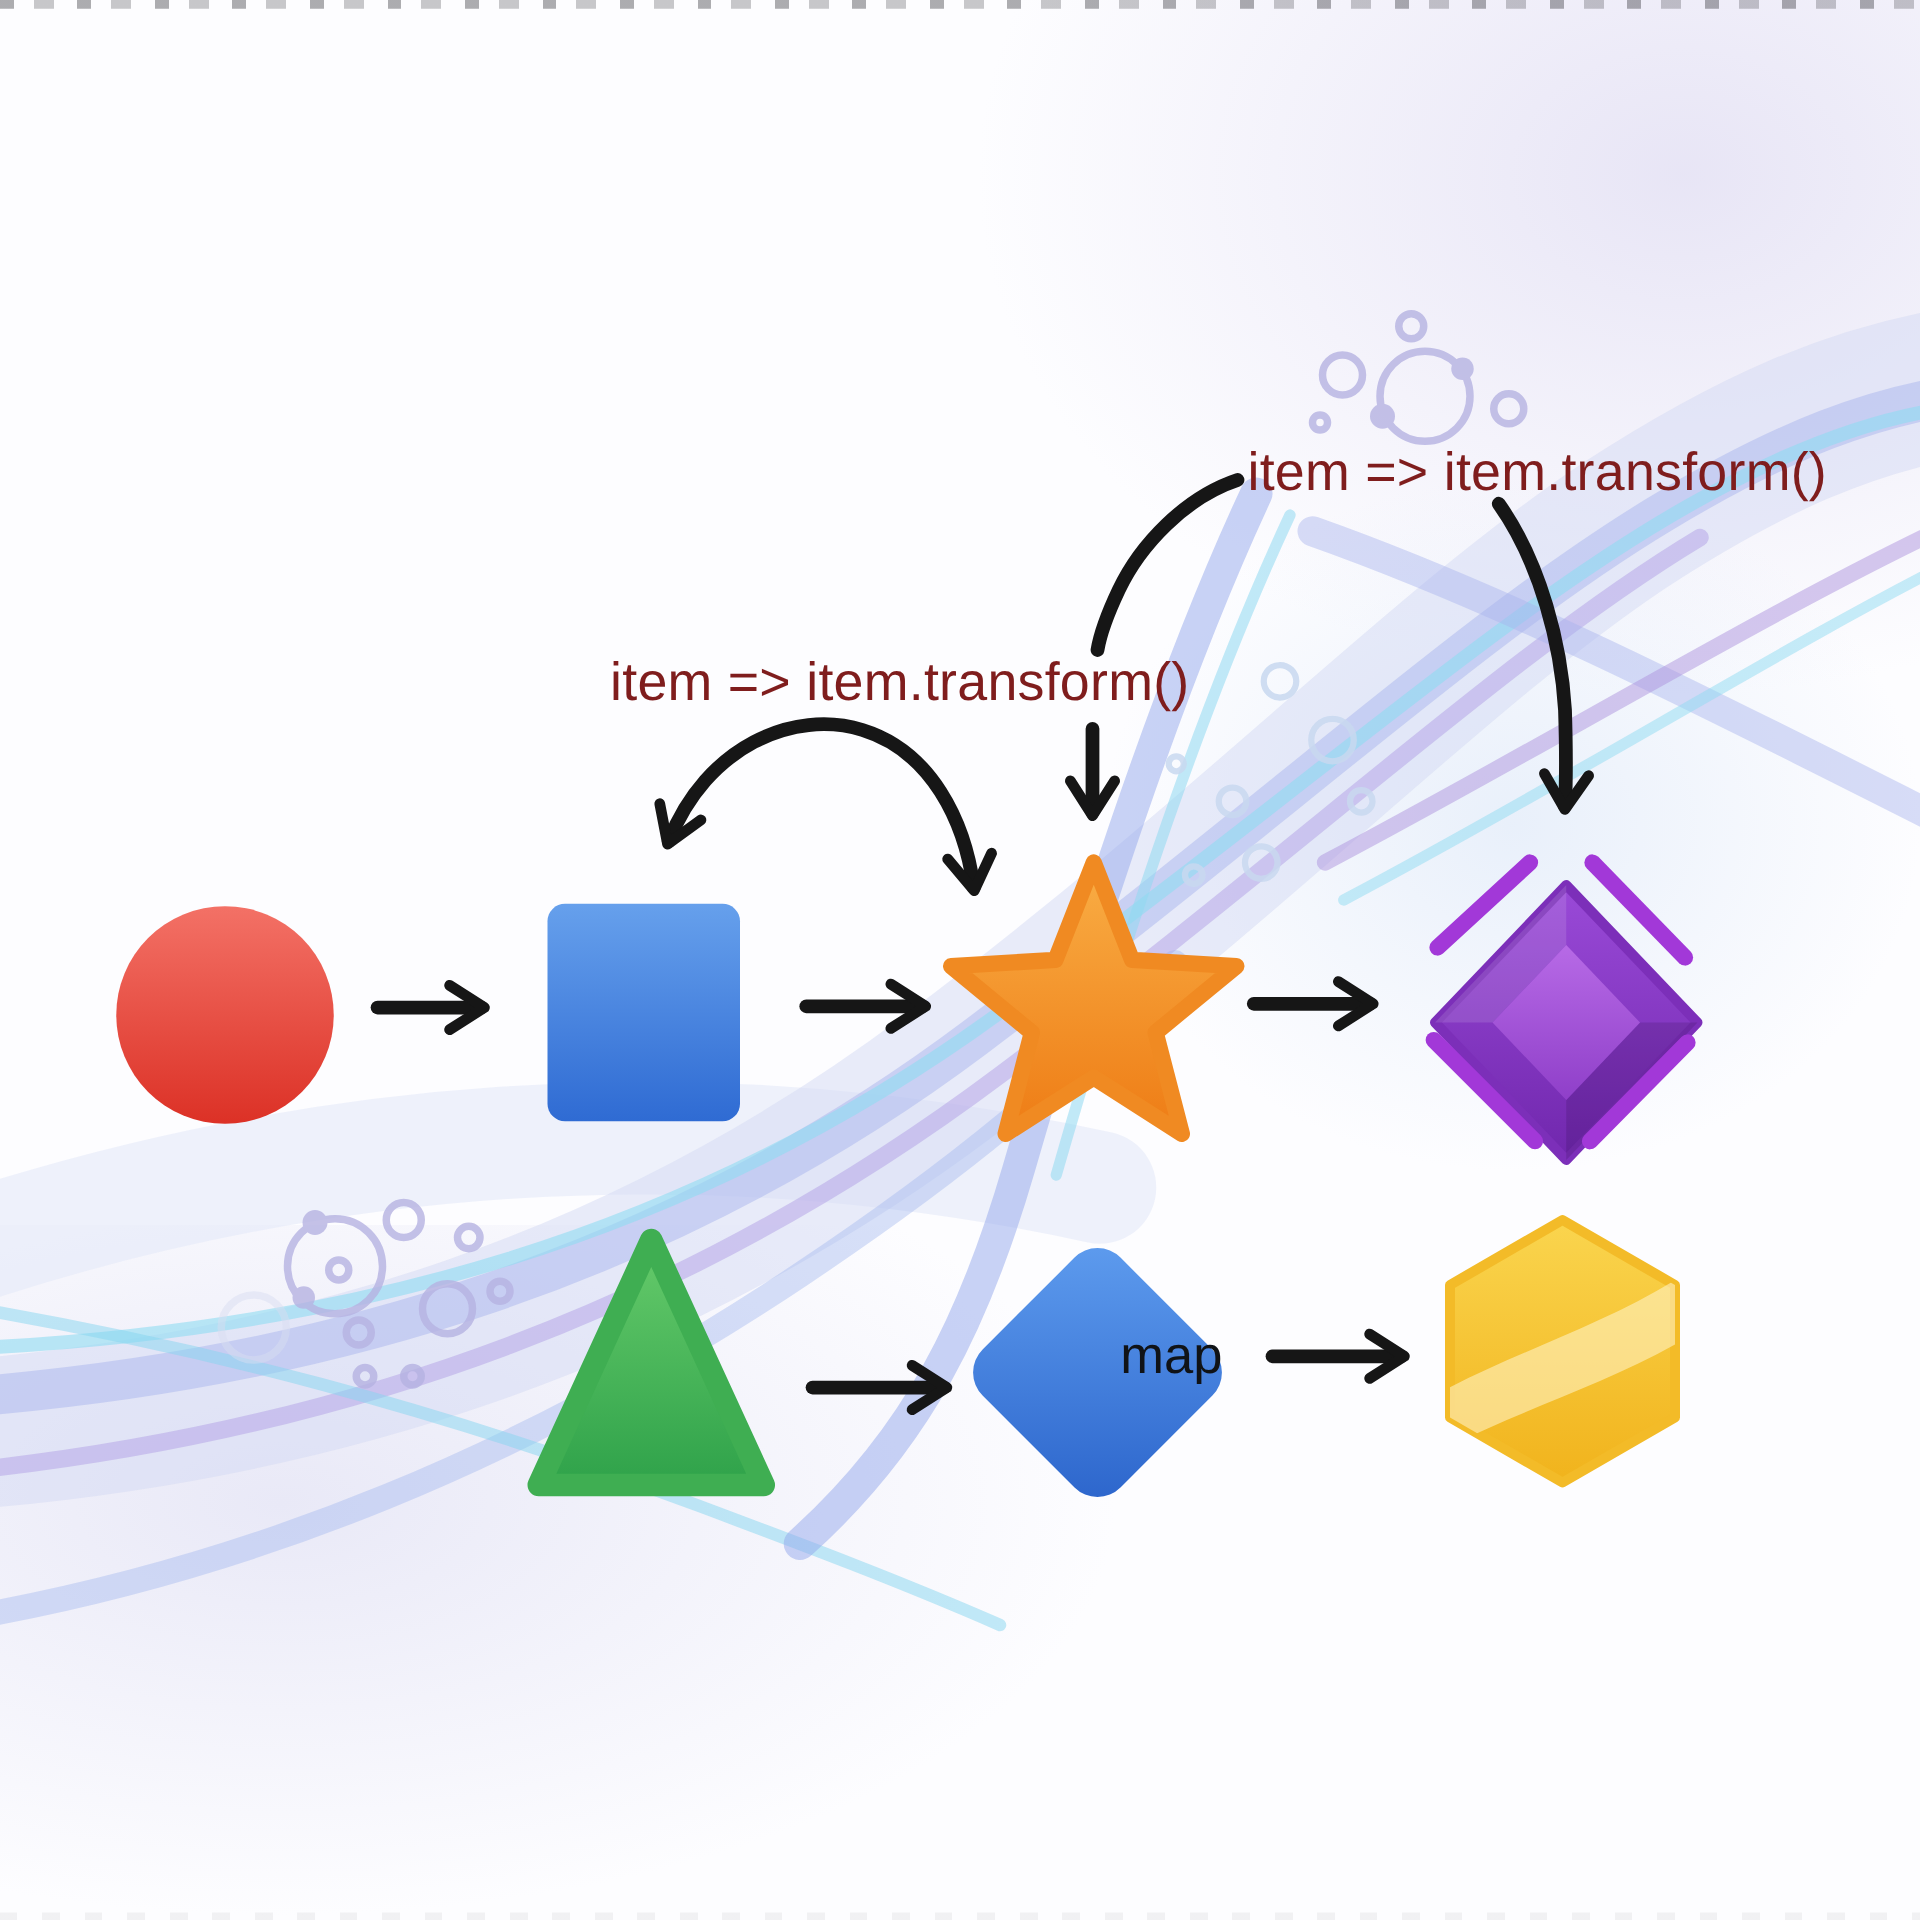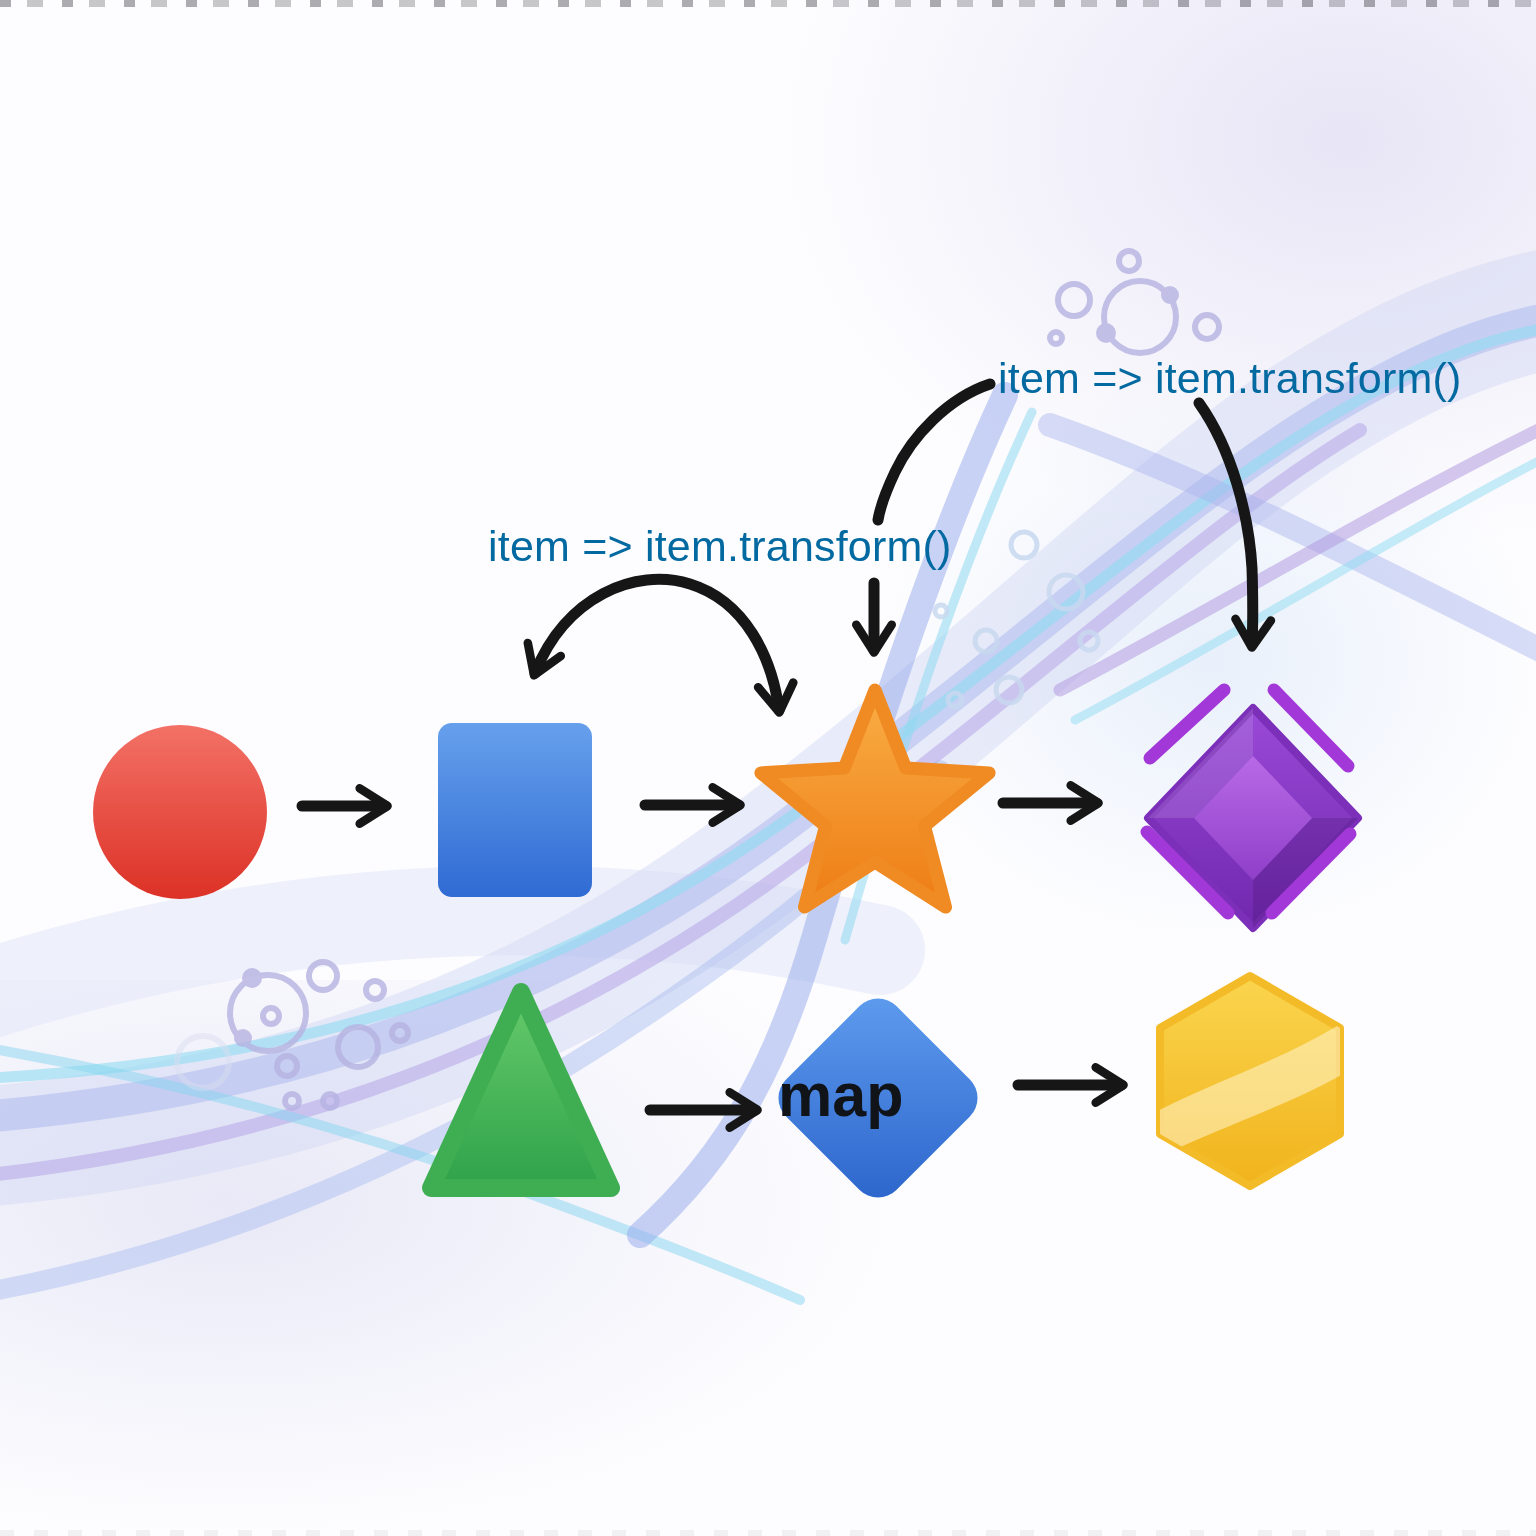--- a/index.html
+++ b/index.html
@@ -22,28 +22,28 @@
     background:repeating-linear-gradient(90deg,
       rgba(38,38,44,.75) 0 11px, transparent 11px 27px,
       rgba(38,38,44,.5) 27px 43px, transparent 43px 62px);
   }
   .edge-artifact-bottom{
     position:absolute;left:0;bottom:0;width:100%;height:6px;opacity:.08;
     background:repeating-linear-gradient(90deg,
       rgba(38,38,44,.7) 0 14px, transparent 14px 34px);
   }
   svg.scene{position:absolute;left:0;top:0;}
-  .txt{position:absolute;color:#0369a1;white-space:nowrap;}
+  .txt{position:absolute;color:#7f1d1d;white-space:nowrap;}
   .heading{left:96px;top:588px;font-size:64px;font-weight:700;letter-spacing:.5px;}
   .lambda{font-size:43px;font-weight:500;letter-spacing:.2px;}
   .lambda-1{left:488px;top:522px;}
   .lambda-2{left:998px;top:354px;}
   .map-label{
-    left:778px;top:1060px;width:200px;text-align:left;
-    font-size:61px;font-weight:700;color:#101317;
+    left:778px;top:1060px;width:200px;text-align:right;
+    font-size:42px;font-weight:400;color:#101317;
   }
 </style>
 </head>
 <body>
 
 <div id="stage">
 
   <div class="tint tint-tr"></div>
   <div class="tint tint-mid"></div>
   <div class="tint tint-bl"></div>

